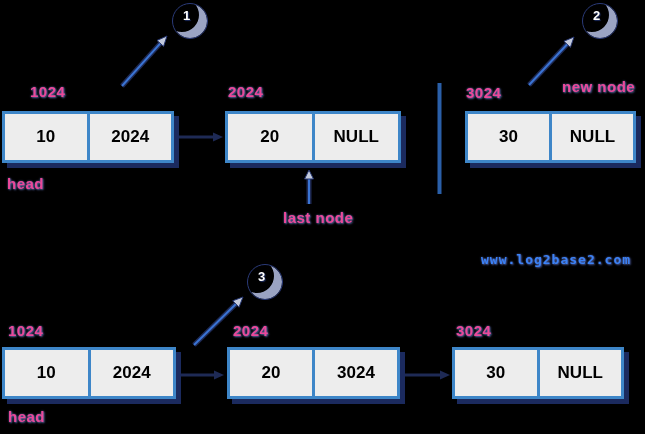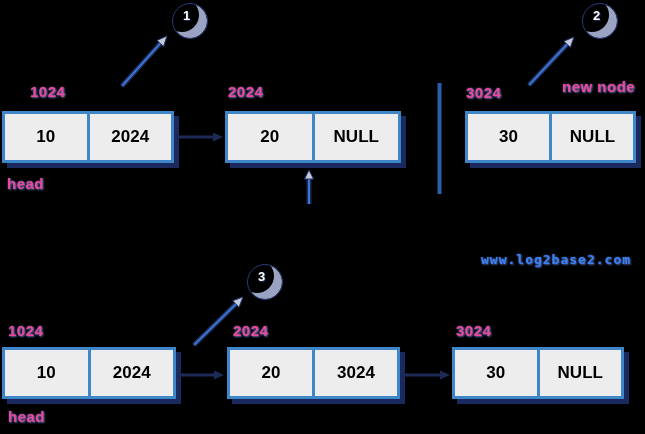--- a/index.html
+++ b/index.html
@@ -121,20 +121,21 @@
   <div class="node" style="left:225px; top:111px; width:176px;">
     <div class="cell">20</div>
     <div class="cell divided">NULL</div>
   </div>
   <div class="node" style="left:465px; top:111px; width:171px;">
     <div class="cell">30</div>
     <div class="cell divided">NULL</div>
   </div>
 
   <span class="lbl" style="left:7px; top:175px;">head</span>
+  <span class="lbl" style="left:283px; top:209px;">last node</span>
 
   <span class="wm">www.log2base2.com</span>
 
   <span class="lbl" style="left:8px; top:322px;">1024</span>
   <span class="lbl" style="left:233px; top:322px;">2024</span>
   <span class="lbl" style="left:456px; top:322px;">3024</span>
 
   <div class="node" style="left:2px; top:347px; width:174px;">
     <div class="cell">10</div>
     <div class="cell divided">2024</div>

